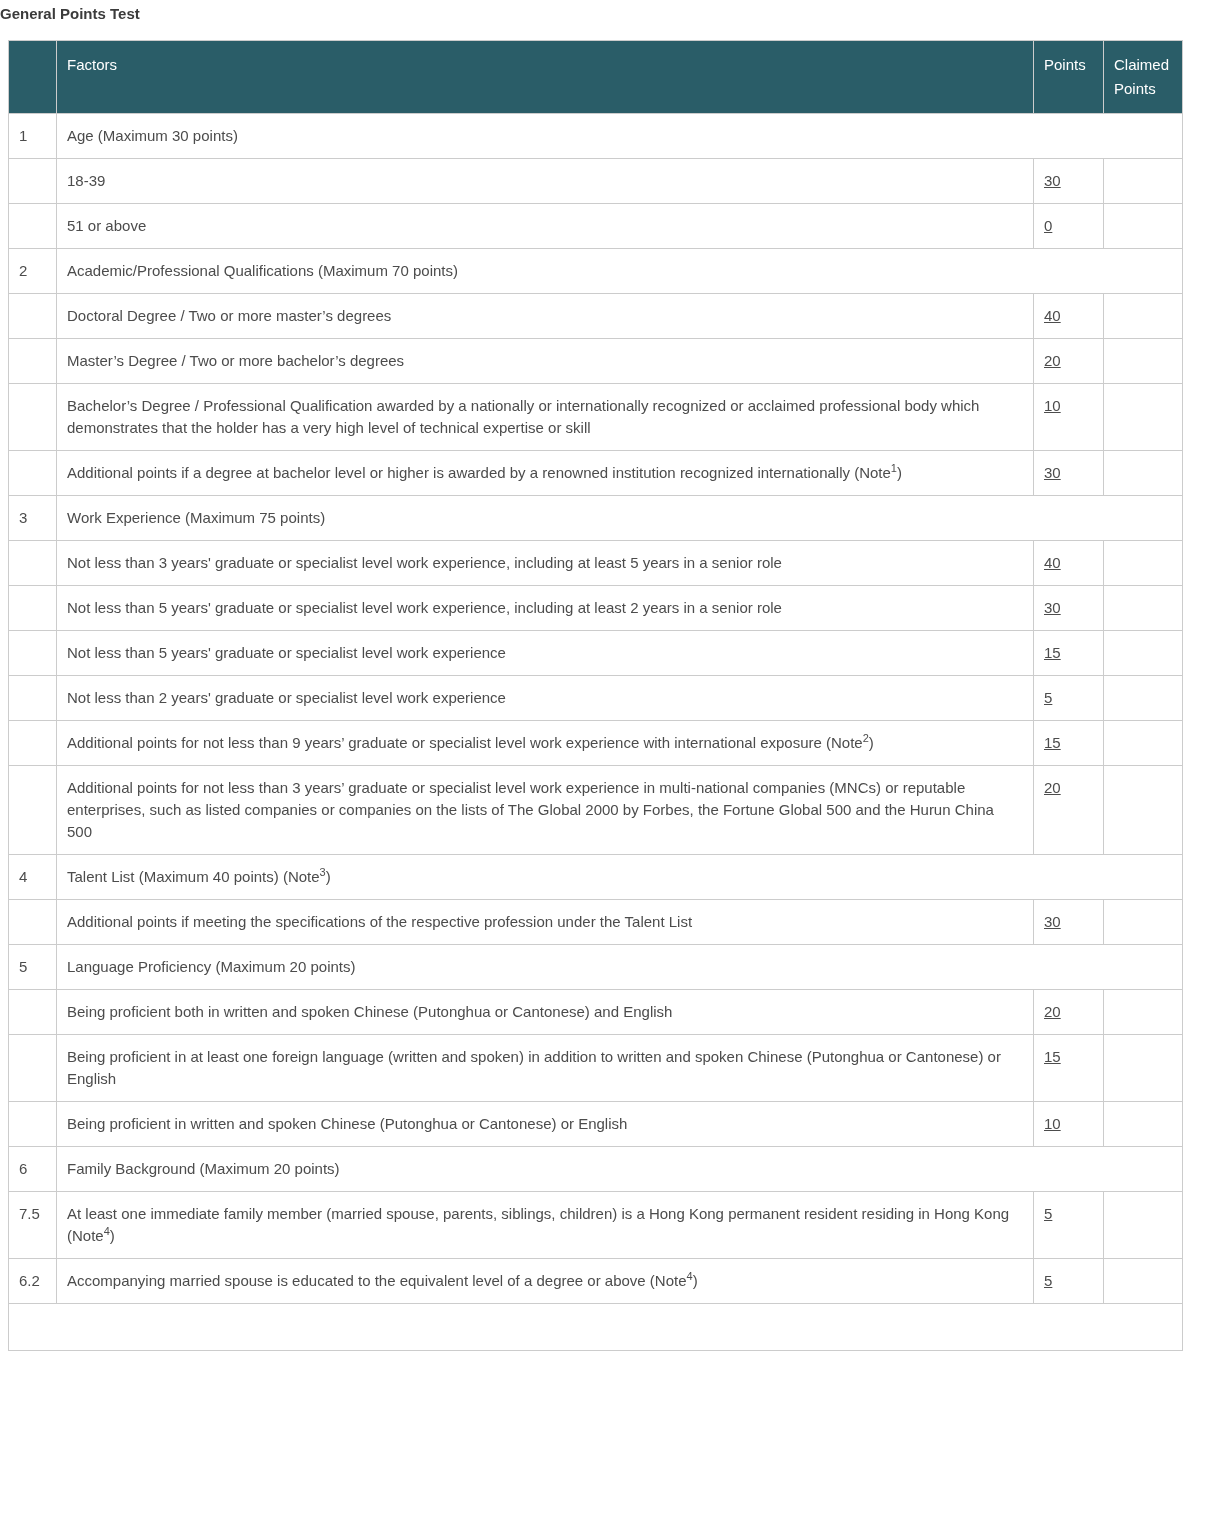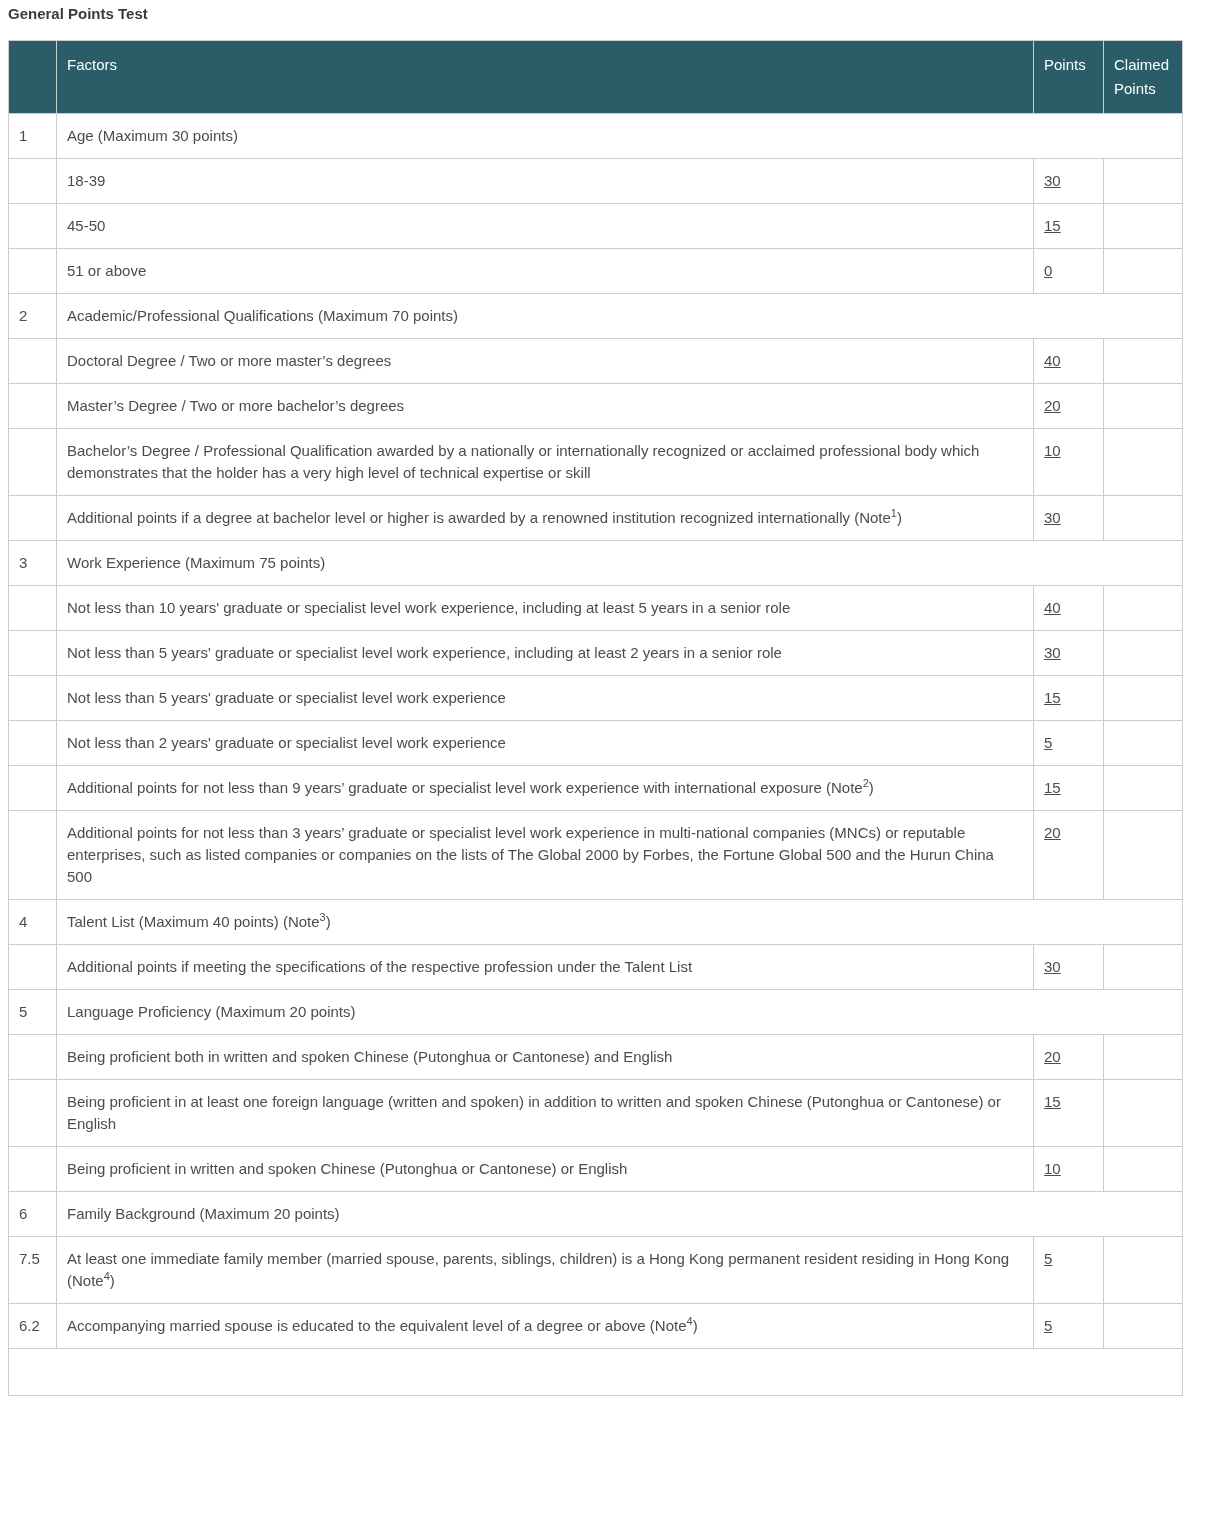--- a/index.html
+++ b/index.html
@@ -13,21 +13,21 @@
   .page {
     width: 1217px;
     height: 1536px;
     background: #ffffff;
   }
   .page-title {
     font-size: 15px;
     font-weight: bold;
     color: #3b3b3b;
     margin: 0;
-    padding: 5px 0 0 8px;
+    padding: 5px 0 0 0;
     line-height: 17px;
   }
   table.points-table {
     border-collapse: collapse;
     table-layout: fixed;
     width: 1174px;
     margin: 18px 0 0 8px;
     border-radius: 7px;
   }
   table.points-table th,
@@ -90,26 +90,20 @@
         <td colspan="3">Age (Maximum 30 points)</td>
       </tr>
       <tr>
         <td class="num-cell"></td>
         <td>18-39</td>
         <td class="pts-cell">30</td>
         <td class="claimed-cell"></td>
       </tr>
       <tr>
         <td class="num-cell"></td>
-        <td>45-50</td>
-        <td class="pts-cell">15</td>
-        <td class="claimed-cell"></td>
-      </tr>
-      <tr>
-        <td class="num-cell"></td>
         <td>51 or above</td>
         <td class="pts-cell">0</td>
         <td class="claimed-cell"></td>
       </tr>
       <tr>
         <td class="num-cell">2</td>
         <td colspan="3">Academic/Professional Qualifications (Maximum 70 points)</td>
       </tr>
       <tr>
         <td class="num-cell"></td>
@@ -134,21 +128,21 @@
         <td><span>Additional points if a degree at bachelor level or higher is awarded by a renowned institution recognized internationally (Note</span><sup class="note-sup">1</sup><span>)</span></td>
         <td class="pts-cell">30</td>
         <td class="claimed-cell"></td>
       </tr>
       <tr>
         <td class="num-cell">3</td>
         <td colspan="3">Work Experience (Maximum 75 points)</td>
       </tr>
       <tr>
         <td class="num-cell"></td>
-        <td>Not less than 10 years' graduate or specialist level work experience, including at least 5 years in a senior role</td>
+        <td>Not less than 3 years' graduate or specialist level work experience, including at least 5 years in a senior role</td>
         <td class="pts-cell">40</td>
         <td class="claimed-cell"></td>
       </tr>
       <tr>
         <td class="num-cell"></td>
         <td>Not less than 5 years' graduate or specialist level work experience, including at least 2 years in a senior role</td>
         <td class="pts-cell">30</td>
         <td class="claimed-cell"></td>
       </tr>
       <tr>

